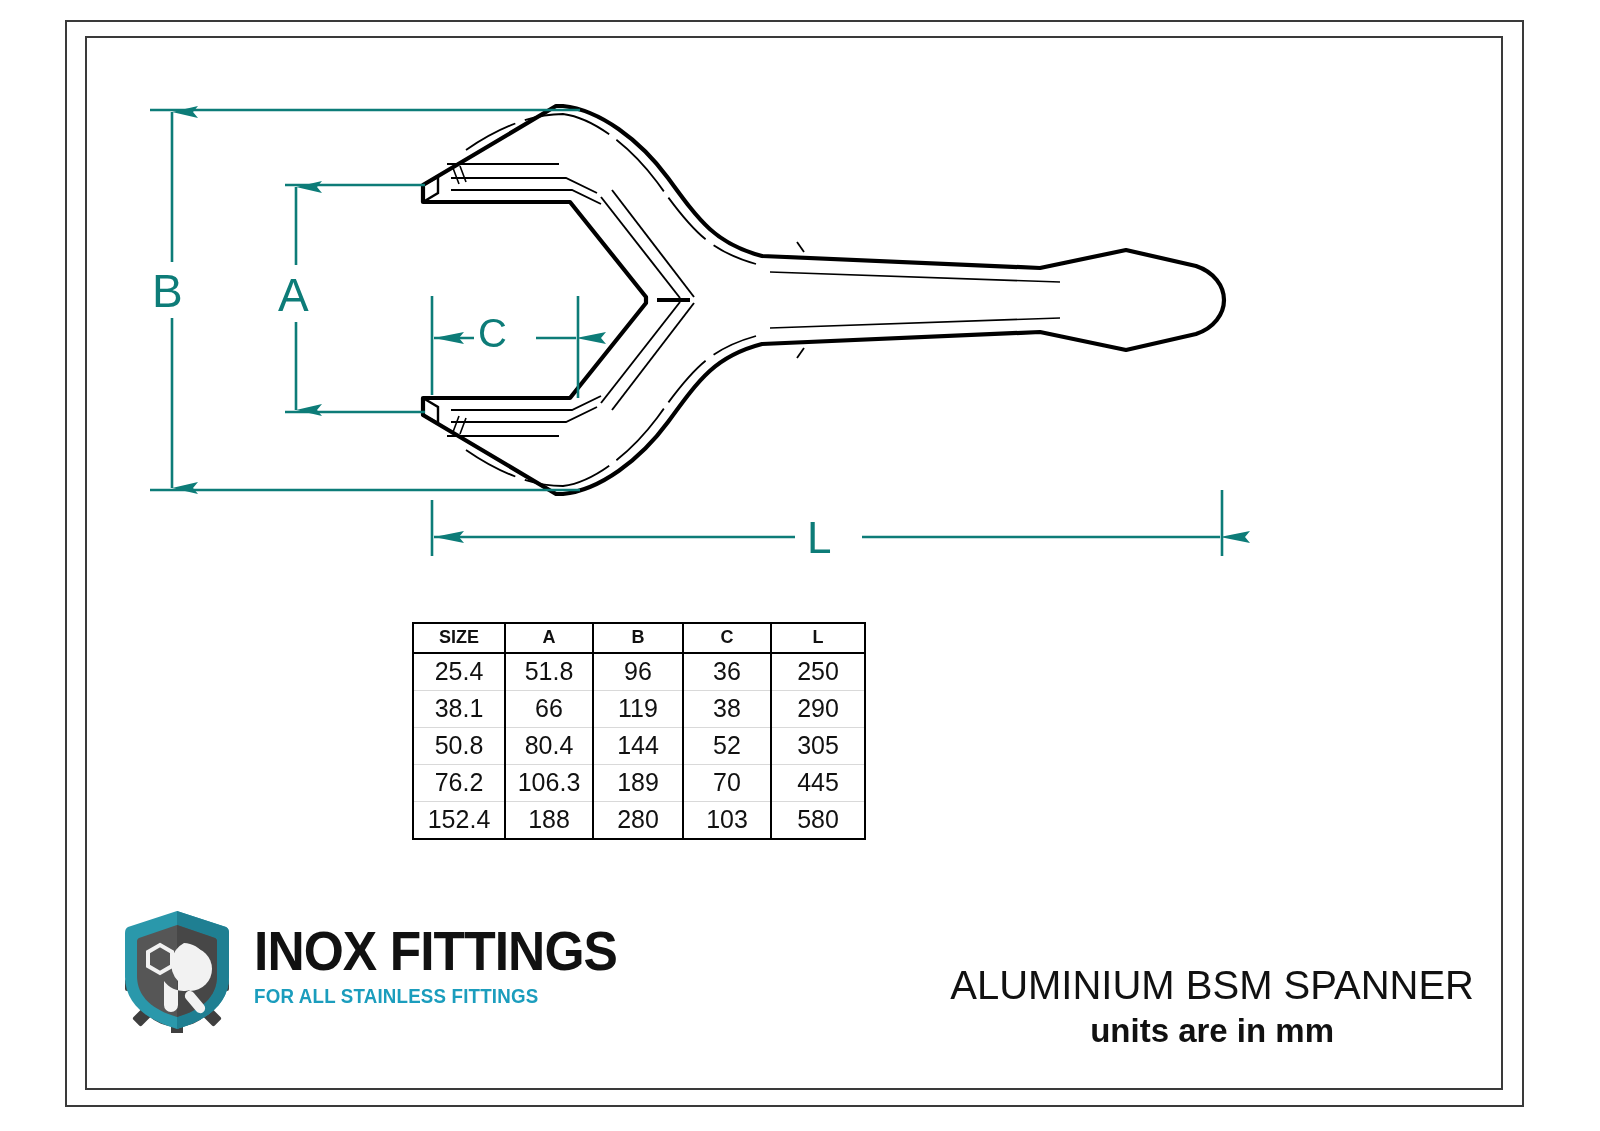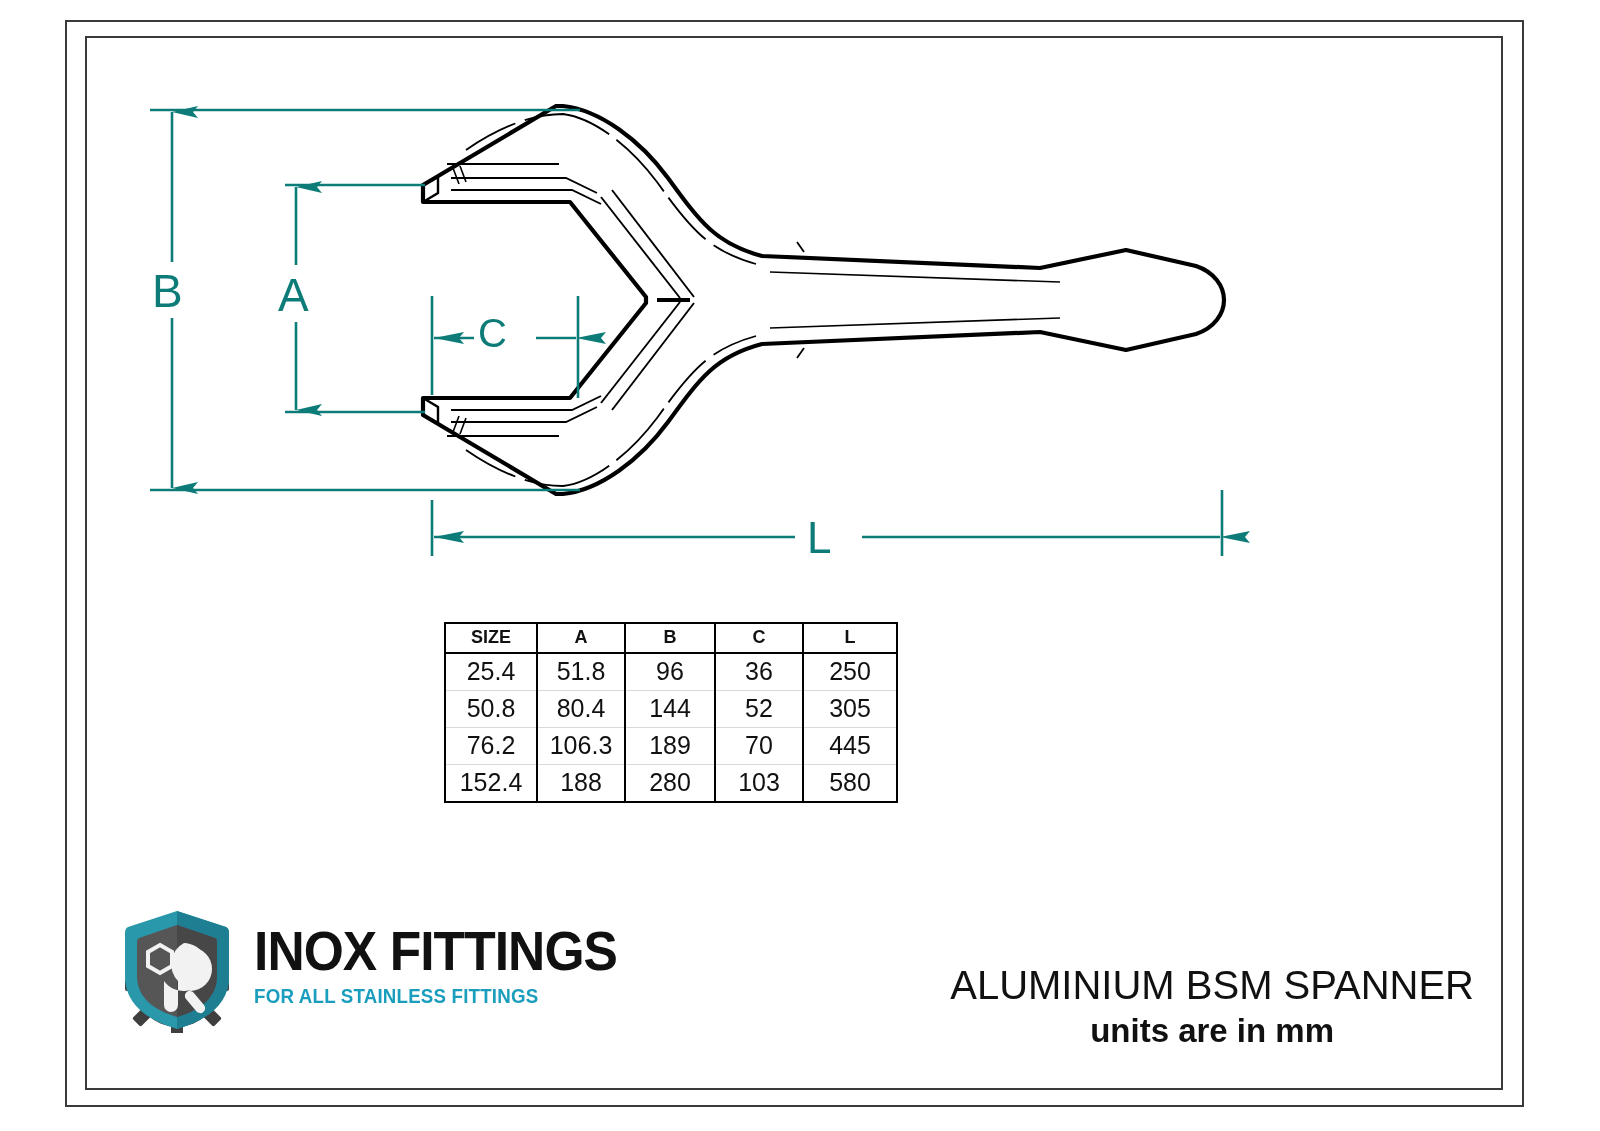--- a/index.html
+++ b/index.html
@@ -58,21 +58,20 @@
   #label-A { left: 278px; top: 272px; font-size: 46px; }
   #label-C { left: 478px; top: 313px; font-size: 40px; }
   #label-L { left: 807px; top: 516px; font-size: 44px; }
 
   
   #spec-table-wrap {
     position: absolute;
     left: 412px;
     top: 622px;
     width: 544px;
-    margin-left: 32px;
   }
   table.spec {
     border-collapse: collapse;
     width: 452px;
     background: #ffffff;
     table-layout: fixed;
   }
   table.spec td, table.spec th {
     text-align: center;
     font-family: "Liberation Sans", sans-serif;
@@ -309,20 +308,27 @@
       </thead>
       <tbody id="spec-body">
           <tr>
             <td>25.4</td>
             <td>51.8</td>
             <td>96</td>
             <td>36</td>
             <td>250</td>
           </tr>
           <tr>
+            <td>38.1</td>
+            <td>66</td>
+            <td>119</td>
+            <td>38</td>
+            <td>290</td>
+          </tr>
+          <tr>
             <td>50.8</td>
             <td>80.4</td>
             <td>144</td>
             <td>52</td>
             <td>305</td>
           </tr>
           <tr>
             <td>76.2</td>
             <td>106.3</td>
             <td>189</td>

